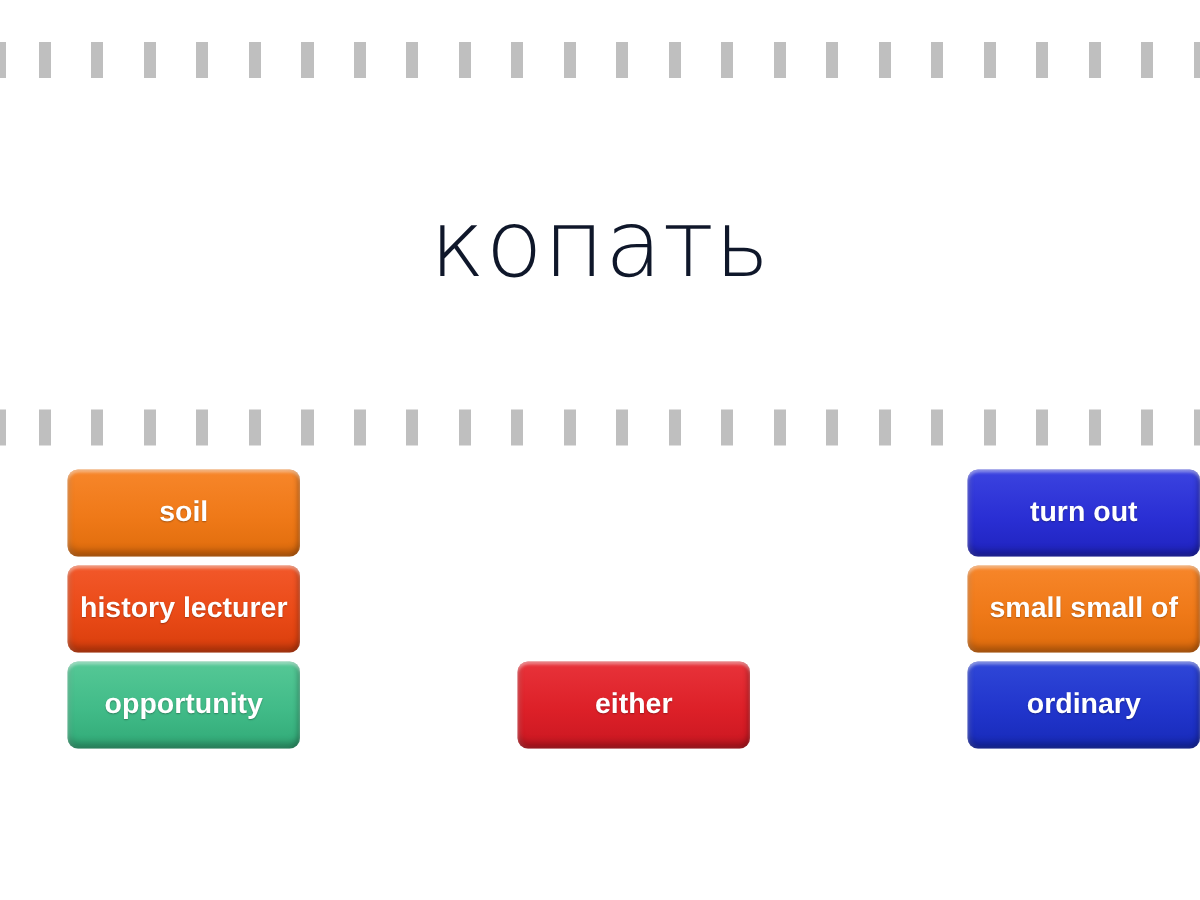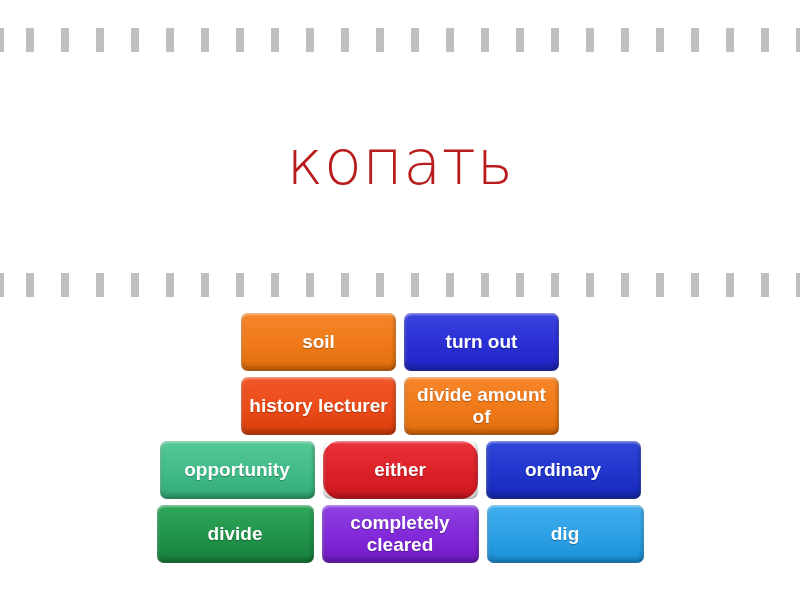--- a/index.html
+++ b/index.html
@@ -43,37 +43,38 @@
     width: 800px;
     height: 221px;
     display: flex;
     align-items: center;
     justify-content: center;
   }
   .prompt-word {
     font-family: "DejaVu Sans", "Liberation Sans", sans-serif;
     font-size: 62px;
     font-weight: 300;
-    color: #b91c1c;
+    color: #0f172a;
     letter-spacing: 0.5px;
     line-height: 1;
   }
 
   
   .tiles {
     position: absolute;
     top: 313px;
     left: 0;
     width: 800px;
   }
   .tile-row {
     display: flex;
-    justify-content: center;
+    justify-content: space-between;
     gap: 8px;
     margin-bottom: 6px;
+    padding-left: 45px;
   }
 
   .tile {
     position: relative;
     width: 155px;
     height: 58px;
     border-radius: 7px;
     display: flex;
     align-items: center;
     justify-content: center;
@@ -111,21 +112,21 @@
 
   
   .c-orange      { background: linear-gradient(180deg, #f7862a 0%, #ef7918 55%, #df6c0c 100%); }
   .c-darkblue    { background: linear-gradient(180deg, #3b43e0 0%, #2a2fd4 55%, #1f23bf 100%); }
   .c-green       { background: linear-gradient(180deg, #2ea85a 0%, #21934a 55%, #17803d 100%); }
   .c-orchid      { background: linear-gradient(180deg, #d669e6 0%, #ca53dd 55%, #ba3ecf 100%); }
   .c-orangered   { background: linear-gradient(180deg, #f2582a 0%, #ea4a17 55%, #d83e0c 100%); }
   .c-lightblue   { background: linear-gradient(180deg, #41aeee 0%, #2ba0e4 55%, #1b92d8 100%); }
   .c-crimson     { background: linear-gradient(180deg, #d92348 0%, #cb1a3c 55%, #b81233 100%); }
   .c-seagreen    { background: linear-gradient(180deg, #55c896 0%, #41bb88 55%, #31aa77 100%); }
-  .c-red         { background: linear-gradient(180deg, #e8333a 0%, #dd2028 55%, #ca1721 100%); border-radius: 17px; }
+  .c-red         { background: linear-gradient(180deg, #e8333a 0%, #dd2028 55%, #ca1721 100%); }
   .c-royalblue   { background: linear-gradient(180deg, #2f47d8 0%, #2135cc 55%, #172ab8 100%); }
   .c-purple      { background: linear-gradient(180deg, #9042e4 0%, #8128d8 55%, #711cc4 100%); }
 </style>
 </head>
 <body>
 
 <div class="page">
 
   <div class="dash-rule top"></div>
 
@@ -144,42 +145,31 @@
       <div class="tile c-darkblue">
           <span class="tile-label">turn out</span>
         </div>
     </div>
 
     <div class="tile-row row-2">
       <div class="tile c-orangered">
           <span class="tile-label">history lecturer</span>
         </div>
       <div class="tile c-orange">
-          <span class="tile-label">divide amount of</span>
+          <span class="tile-label">small small of</span>
         </div>
     </div>
 
     <div class="tile-row row-3">
       <div class="tile c-seagreen">
           <span class="tile-label">opportunity</span>
         </div>
       <div class="tile c-red">
           <span class="tile-label">either</span>
         </div>
       <div class="tile c-royalblue">
           <span class="tile-label">ordinary</span>
         </div>
     </div>
 
-    <div class="tile-row row-last row-4">
-      <div class="tile c-green">
-          <span class="tile-label">divide</span>
-        </div>
-      <div class="tile c-purple">
-          <span class="tile-label">completely cleared</span>
-        </div>
-      <div class="tile c-lightblue">
-          <span class="tile-label">dig</span>
-        </div>
-    </div>
 
   </div>
 </div>
 
 </body></html>

